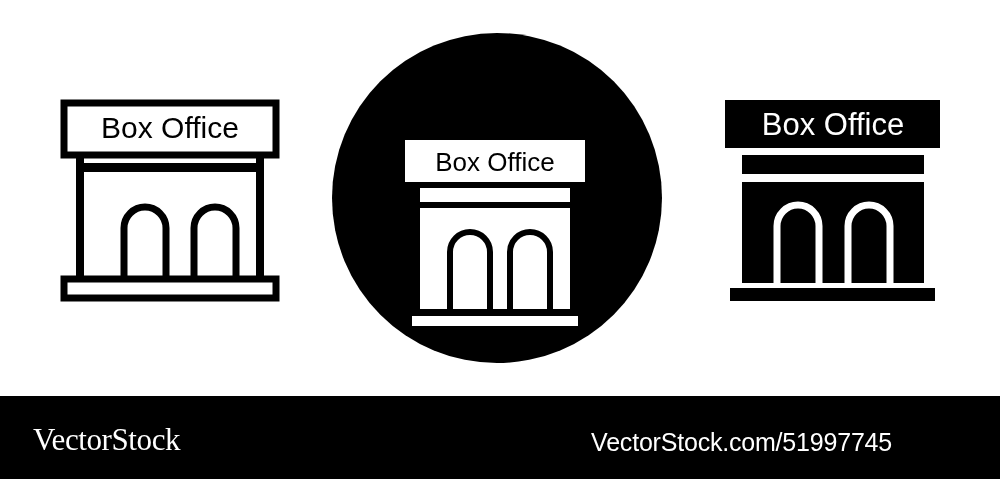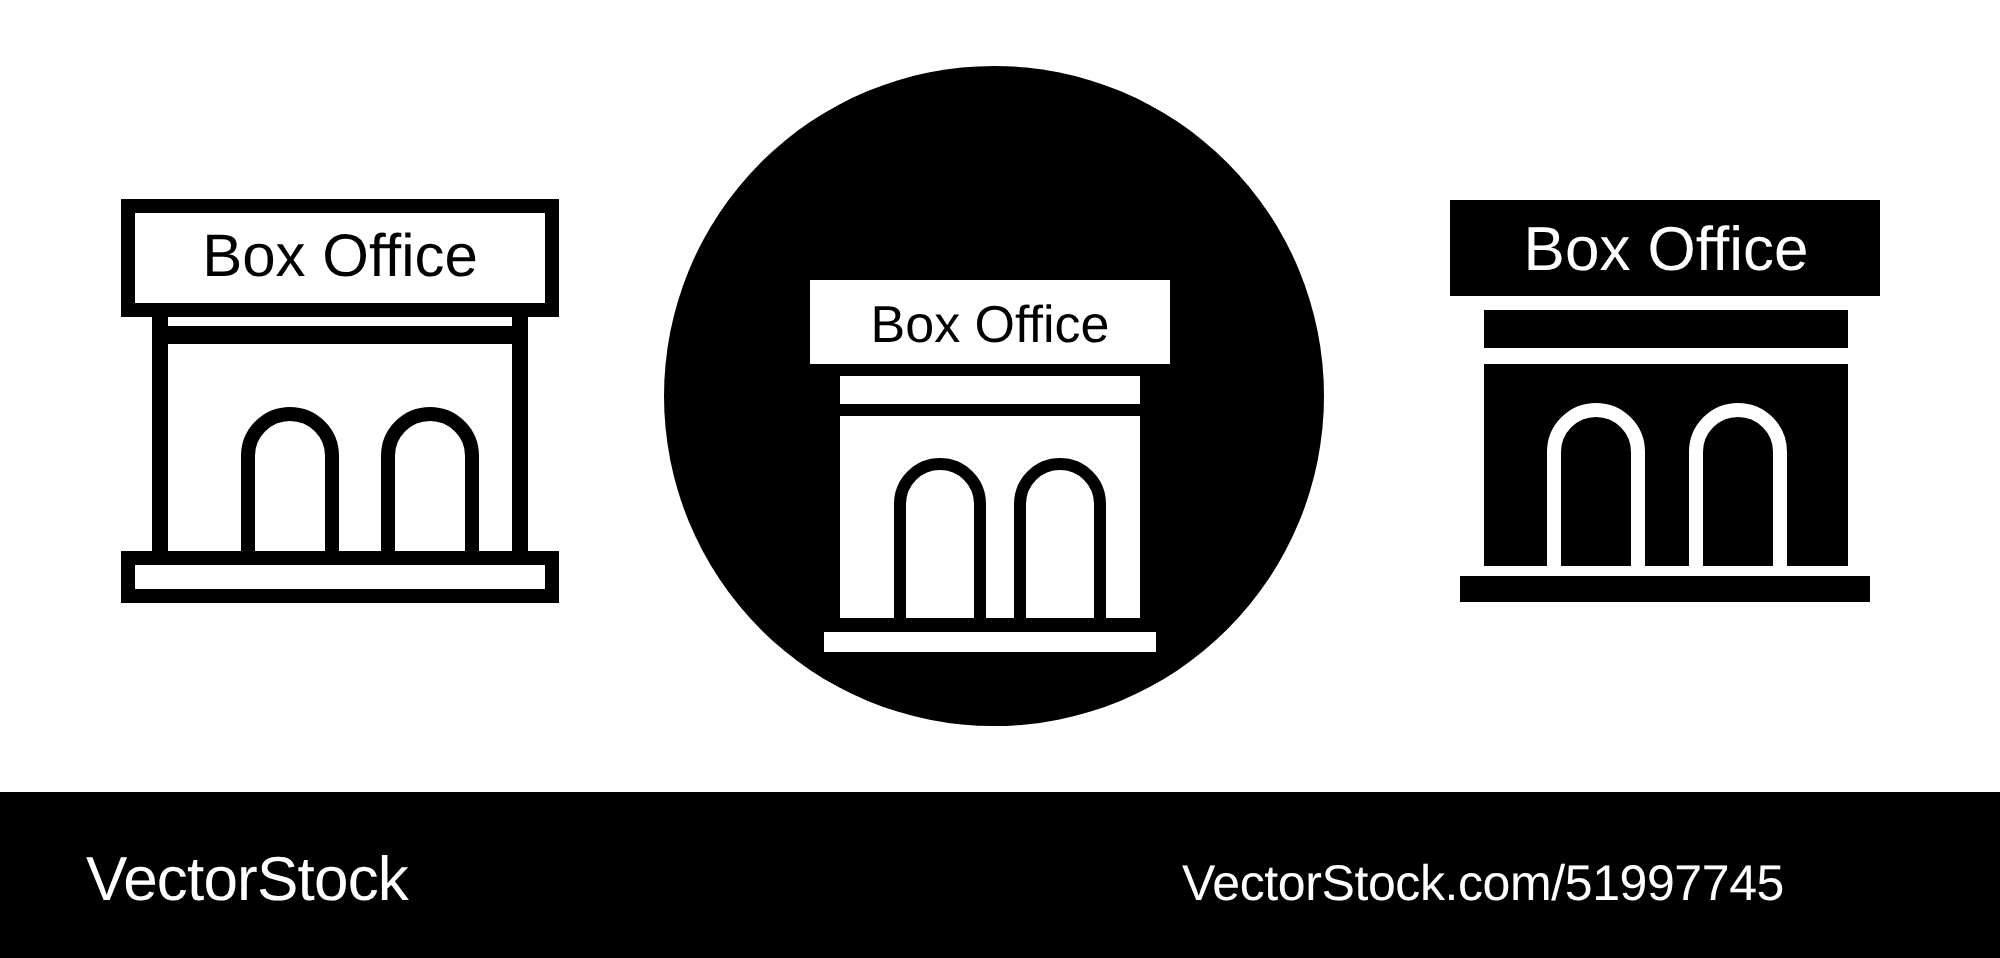--- a/index.html
+++ b/index.html
@@ -46,23 +46,23 @@
   #footer-bar {
     position: absolute;
     left: 0;
     top: 396px;
     width: 1000px;
     height: 83px;
     background: #000000;
   }
   #brand-wordmark {
     position: absolute;
-    left: 43px;
+    left: 33px;
     top: 422px;
-    font-family: Liberation Sans, sans-serif;
+    font-family: Liberation Serif, serif;
     font-size: 31px;
     font-weight: 400;
     letter-spacing: -0.4px;
     color: #ffffff;
     line-height: 36px;
     white-space: nowrap;
   }
   #brand-url {
     position: absolute;
     right: 28px;

